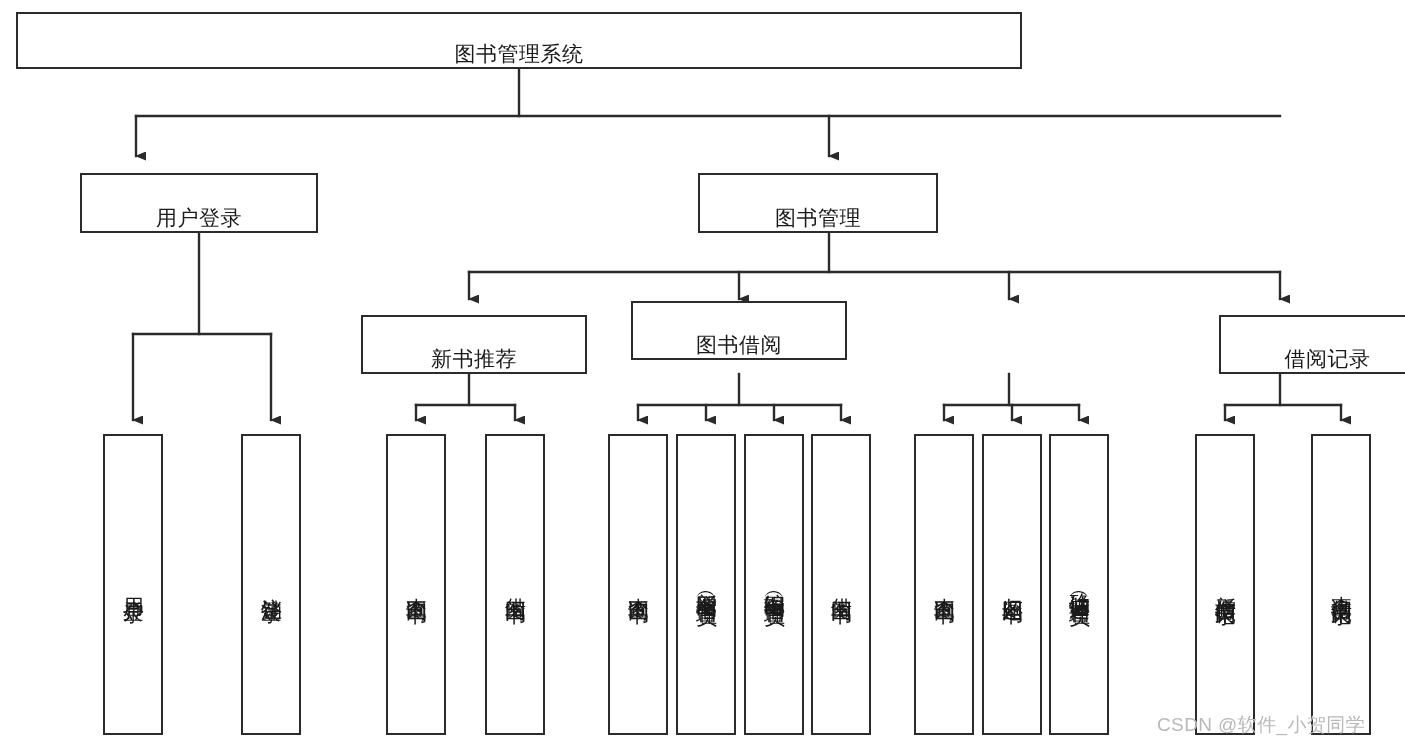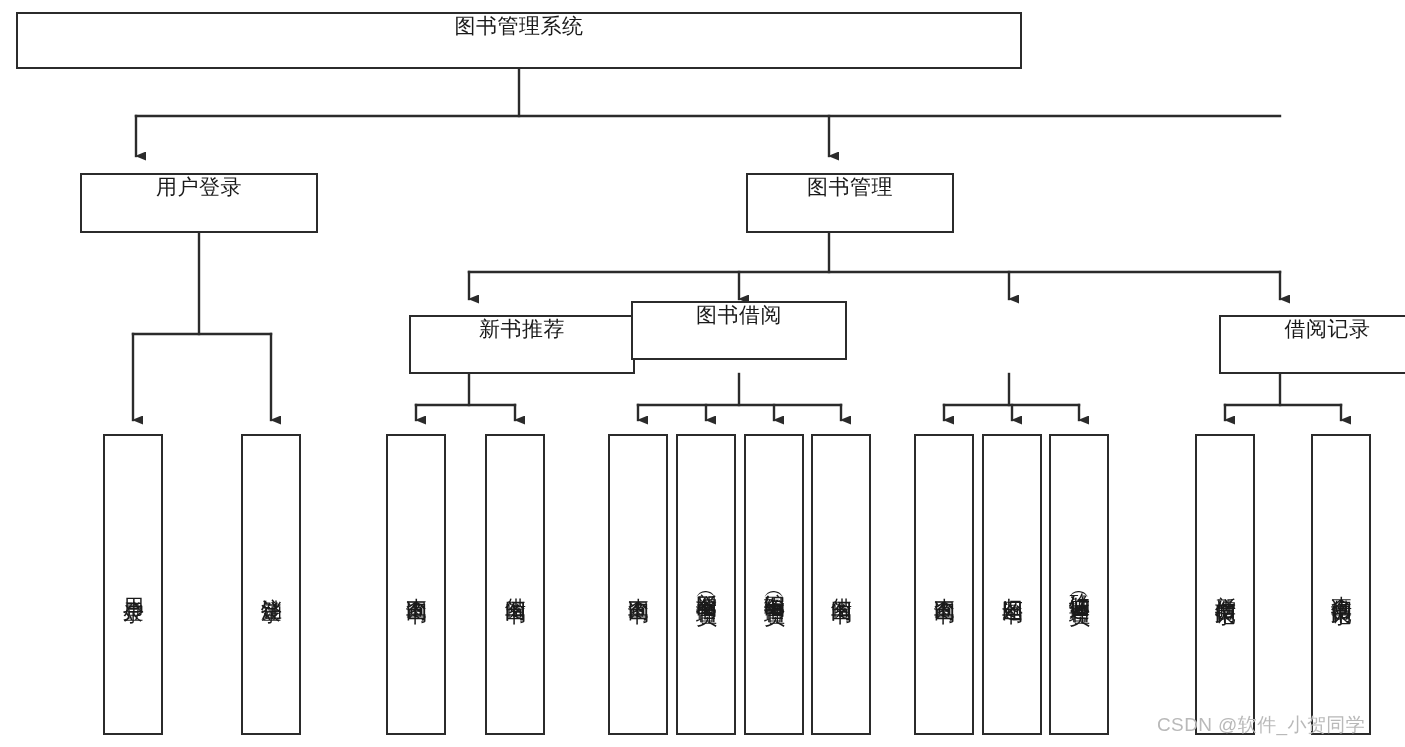--- a/index.html
+++ b/index.html
@@ -25,21 +25,21 @@
     width: 1405px;
     height: 747px;
     pointer-events: none;
   }
   .node {
     position: absolute;
     box-sizing: border-box;
     background: #ffffff;
     border: 2px solid #2b2b2b;
     display: flex;
-    align-items: flex-start;
+    align-items: flex-end;
     justify-content: center;
     z-index: 2;
   }
   .node-label {
     font-size: 21px;
     line-height: 1.18;
     color: #1a1a1a;
     letter-spacing: 0.5px;
     white-space: nowrap;
   }
@@ -128,25 +128,25 @@
     </g>
   </svg>
 
   <div class="node horiz" style="left:16px; top:12px; width:1006px; height:57px;">
     <span class="node-label">图书管理系统</span>
   </div>
 
   <div class="node horiz" style="left:80px; top:173px; width:238px; height:60px;">
     <span class="node-label">用户登录</span>
   </div>
-  <div class="node horiz" style="left:746px; top:173px; width:208px; height:60px;">
+  <div class="node horiz" style="left:698px; top:173px; width:240px; height:60px;">
     <span class="node-label">图书管理</span>
   </div>
 
-  <div class="node horiz" style="left:361px; top:315px; width:226px; height:59px;margin-left:48px;">
+  <div class="node horiz" style="left:361px; top:315px; width:226px; height:59px;">
     <span class="node-label">新书推荐</span>
   </div>
   <div class="node horiz" style="left:631px; top:301px; width:216px; height:59px;">
     <span class="node-label">图书借阅</span>
   </div>
   <div class="node horiz" style="left:1171px; top:315px; width:217px; height:59px;margin-left:48px;">
     <span class="node-label">借阅记录</span>
   </div>
 
   <div class="node vert" style="left:103px; top:434px; width:60px; height:301px;">

